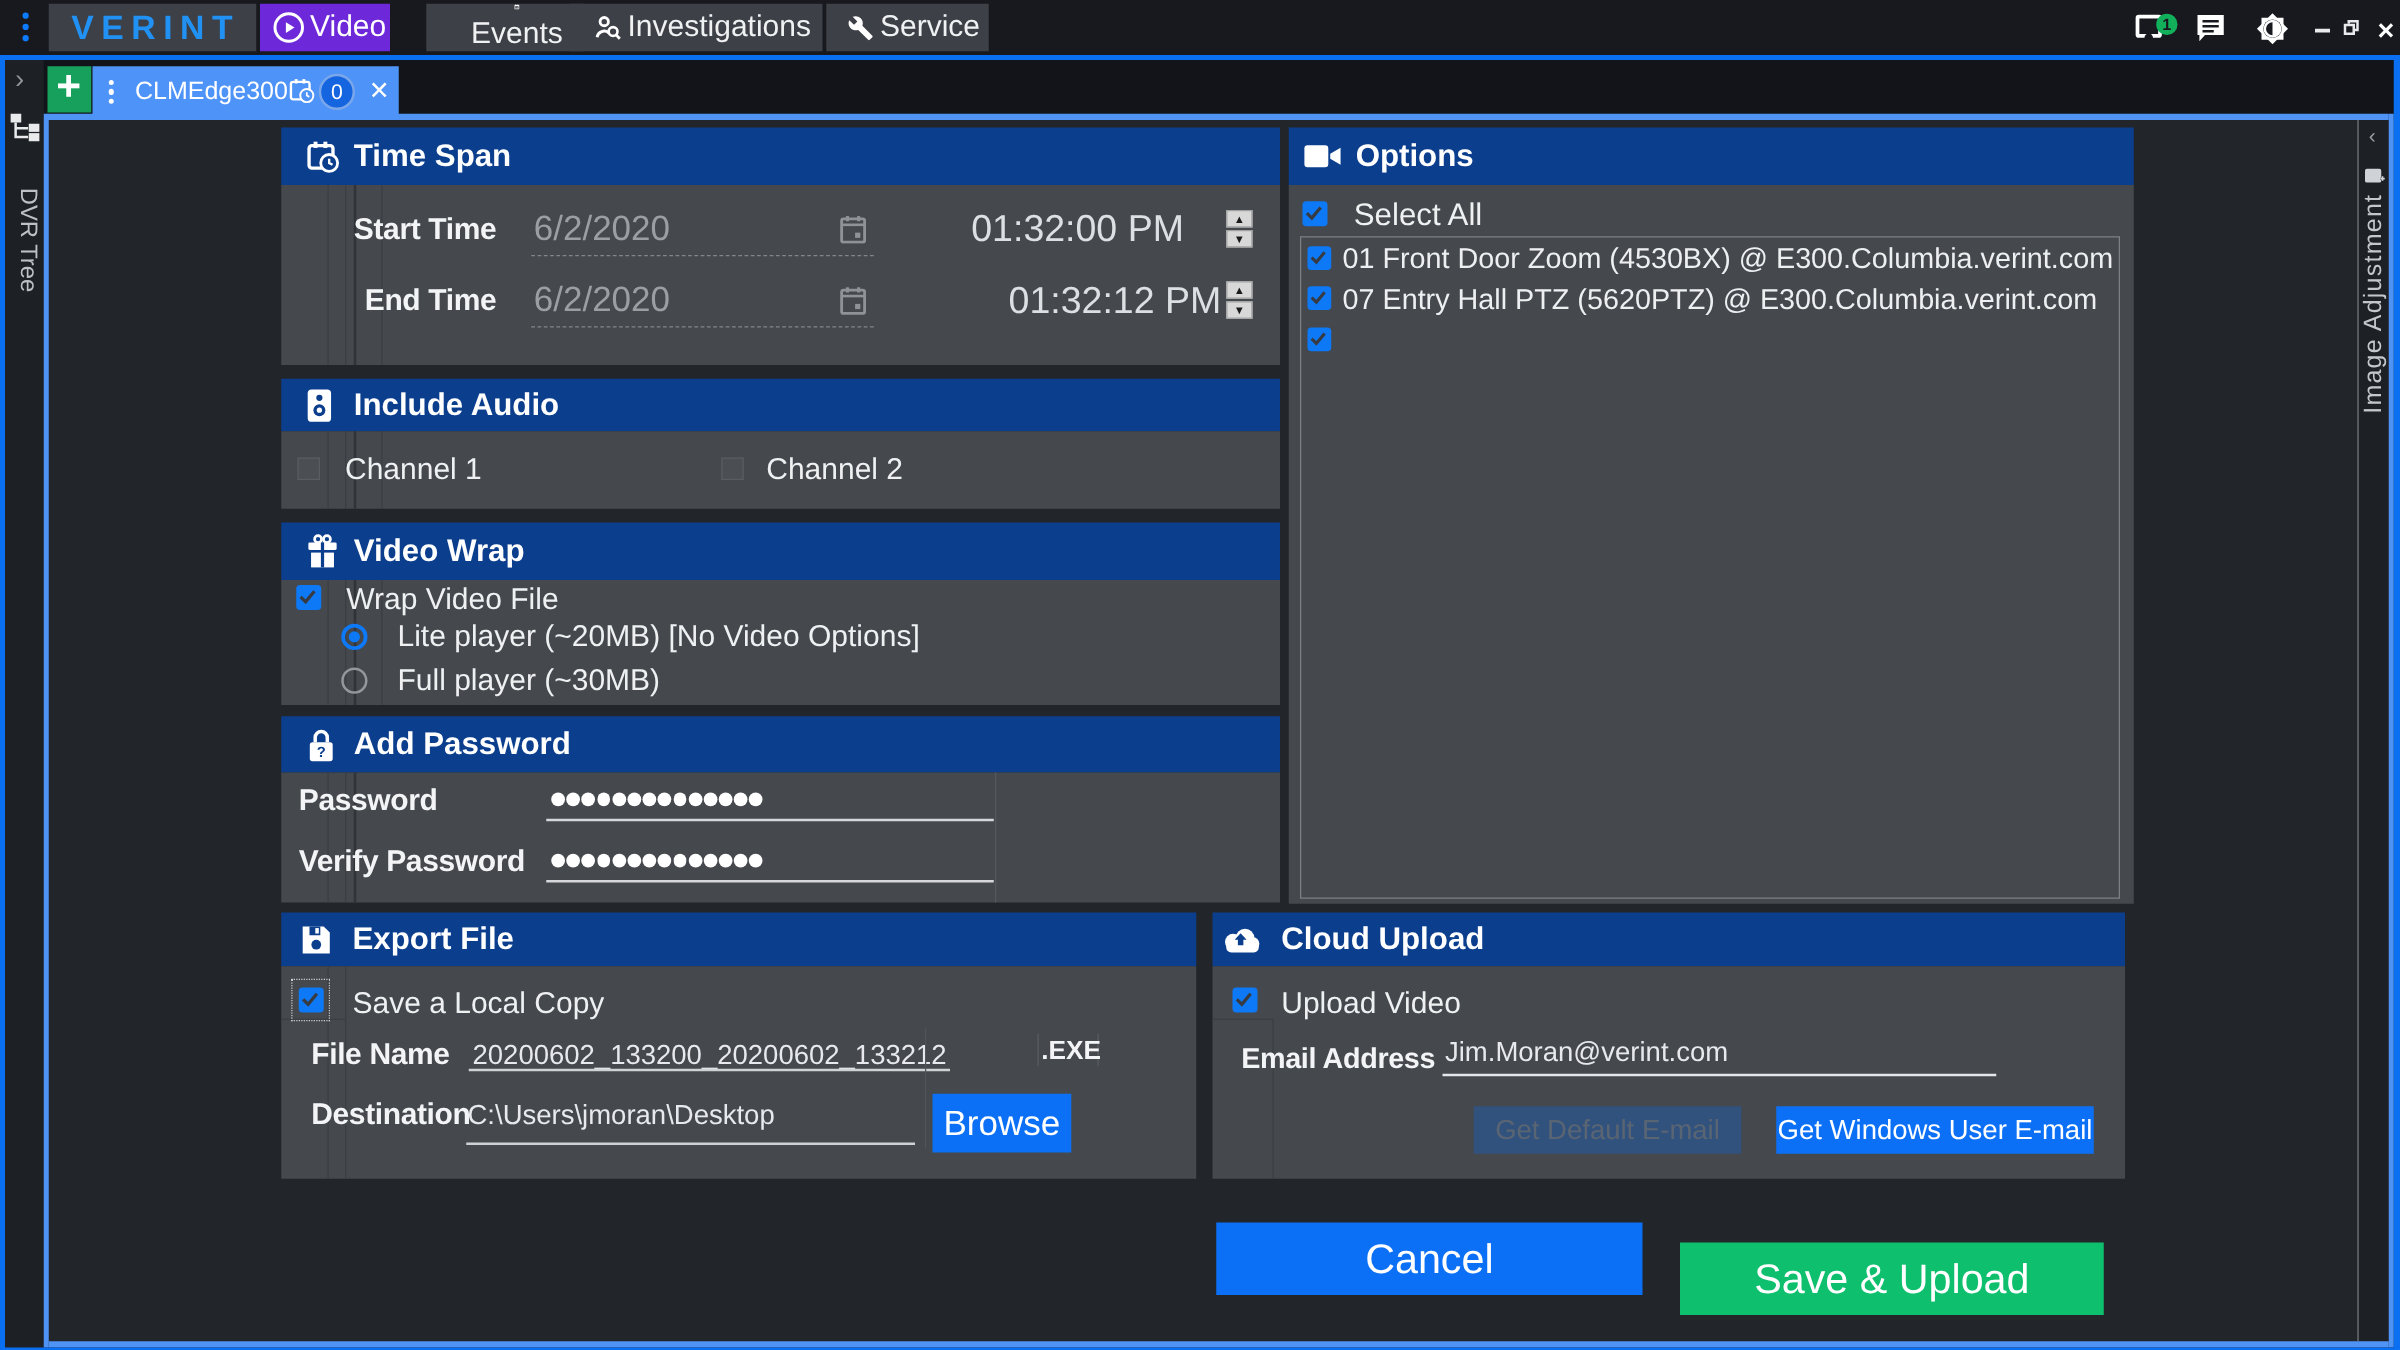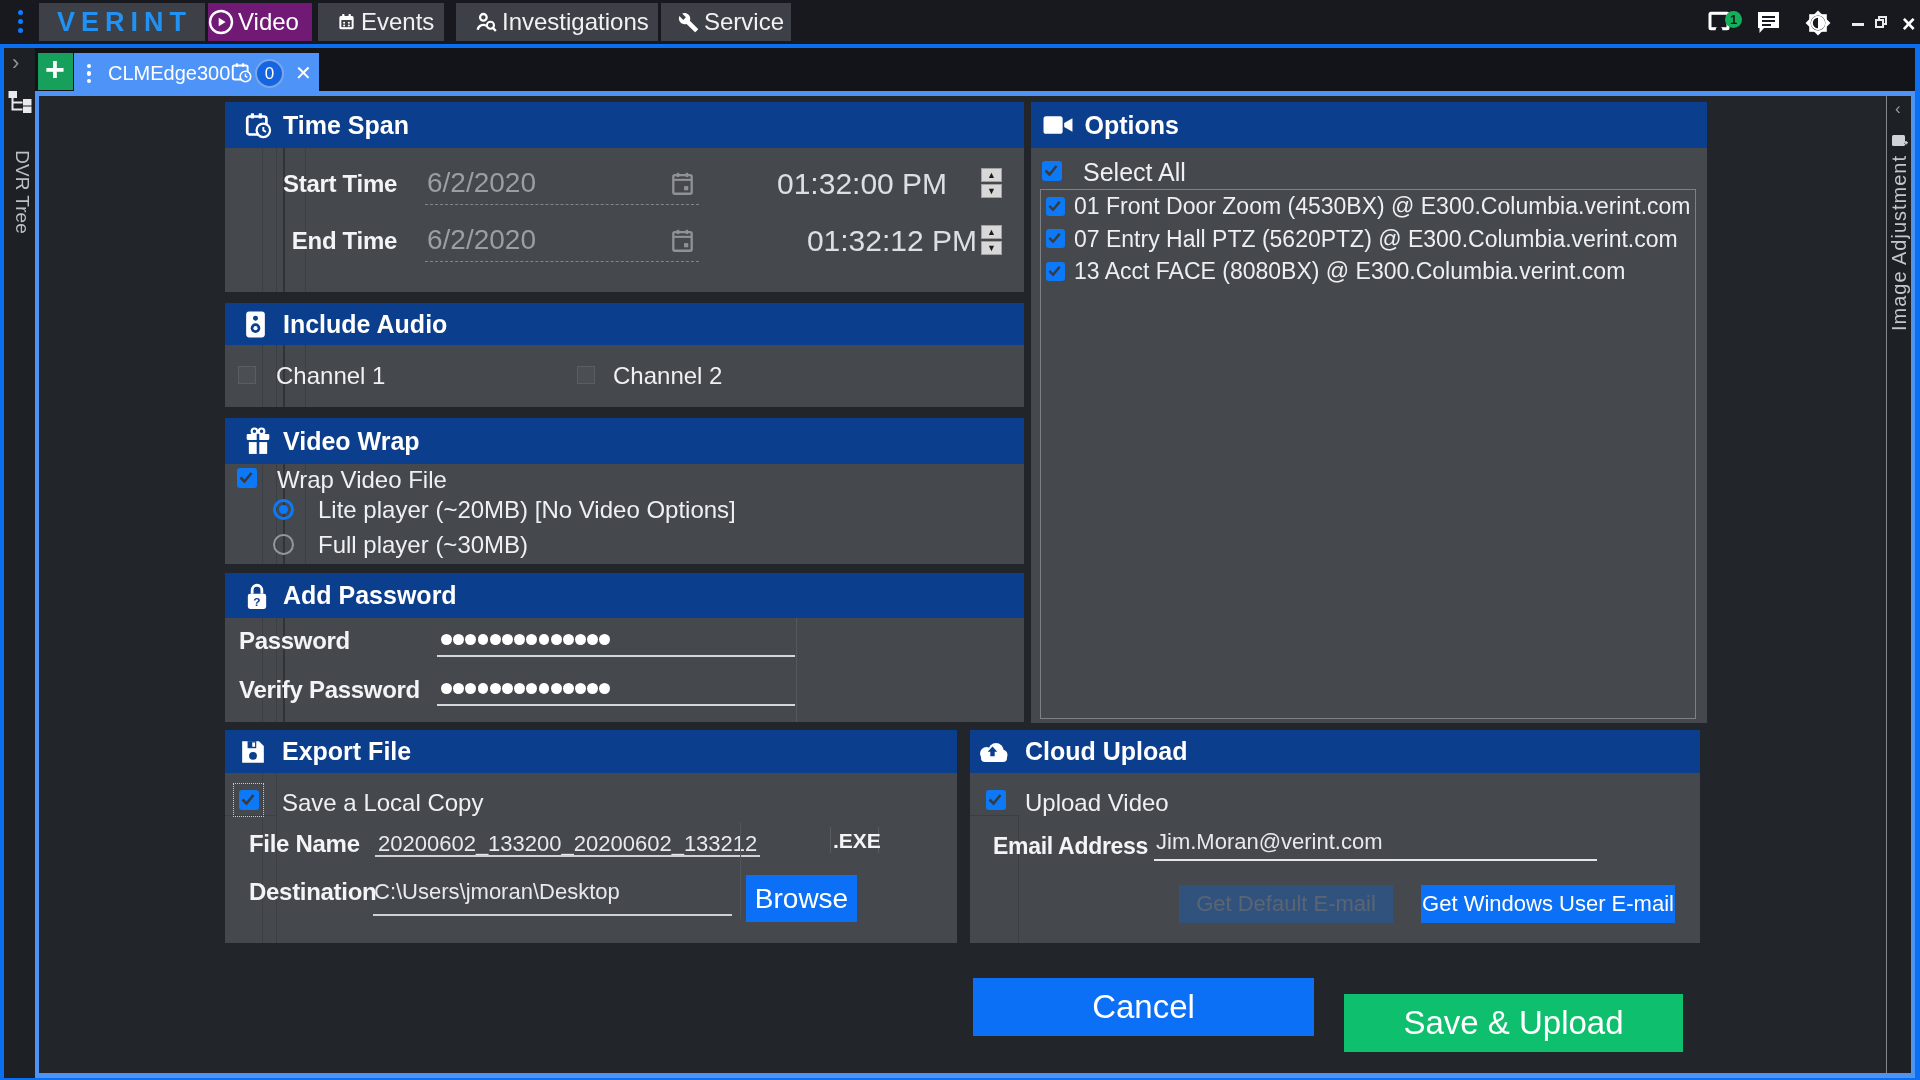--- a/index.html
+++ b/index.html
@@ -35,28 +35,28 @@
 <div class="abs" style="left:35px;top:96px;width:4px;height:982px;background:#4f93f5;"></div>
 <div class="abs" style="left:1911px;top:91px;width:4px;height:987px;background:#4f93f5;"></div>
 <div class="abs" style="left:39px;top:1073px;width:1872px;height:5px;background:#4f93f5;"></div>
 <div class="abs" style="left:0px;top:48px;width:4px;height:1032px;background:#0b6ff2;"></div>
 <div class="abs" style="left:1915px;top:48px;width:5px;height:1032px;background:#0b6ff2;"></div>
 <div class="abs" style="left:0px;top:1078px;width:1920px;height:2px;background:#0b6ff2;"></div>
 <div class="abs" style="left:17.5px;top:9.5px;width:5px;height:5px;background:#0d7bff;border-radius:50%;"></div>
 <div class="abs" style="left:17.5px;top:18.5px;width:5px;height:5px;background:#0d7bff;border-radius:50%;"></div>
 <div class="abs" style="left:17.5px;top:27.5px;width:5px;height:5px;background:#0d7bff;border-radius:50%;"></div>
 <div class="abs flexc" style="left:38.5px;top:3px;width:166px;height:38px;background:#3d4046;color:#2191f3;font-size:27px;font-weight:bold;letter-spacing:6px;justify-content:center;padding-left:6px;">VERINT</div>
-<div class="abs flexc" style="left:208px;top:3px;width:104px;height:38px;background:#701a75;color:#fff;font-size:24px;gap:4px;">
+<div class="abs flexc" style="left:208px;top:3px;width:104px;height:38px;background:#6d28d9;color:#fff;font-size:24px;gap:4px;padding-left:10px;">
       <svg width="26" height="26" viewBox="0 0 26 26">
         <circle cx="13" cy="13" r="11" fill="none" stroke="#fff" stroke-width="2.4"></circle>
         <path d="M10.7 8.7 L17.6 13 L10.7 17.3 z" fill="#fff"></path>
       </svg>
       <span>Video</span>
     </div>
-<div class="abs flexc" style="left:318px;top:3px;width:126px;height:38px;background:#3d4046;color:#f0f1f3;font-size:24px;gap:5px;padding-left:19px;">
+<div class="abs flexc" style="left:341px;top:3px;width:126px;height:38px;background:#3d4046;color:#f0f1f3;font-size:24px;gap:5px;padding-left:19px;flex-direction:column;">
       <svg width="19" height="20" viewBox="0 0 24 24">
         <rect x="3" y="4.5" width="18" height="16.5" rx="2" fill="#fff"></rect>
         <rect x="6.5" y="2" width="3" height="4" rx="1" fill="#fff"></rect>
         <rect x="14.5" y="2" width="3" height="4" rx="1" fill="#fff"></rect>
         <rect x="5.5" y="9.5" width="13" height="9" fill="#3d4046"></rect>
         <circle cx="9" cy="13" r="1.3" fill="#fff"></circle>
         <circle cx="15" cy="13" r="1.3" fill="#fff"></circle>
         <circle cx="9" cy="16.5" r="1.3" fill="#fff"></circle>
         <circle cx="15" cy="16.5" r="1.3" fill="#fff"></circle>
       </svg>
@@ -345,16 +345,15 @@
         <path d="M3.5 9.5 L7.5 13.5 L14.5 5" fill="none" stroke="#373b41" stroke-width="2.6"></path>
       </svg></div>
 <div class="abs" style="left:1074px;top:194.0px;font-size:23px;line-height:24px;color:#edeff1;">01 Front Door Zoom (4530BX) @ E300.Columbia.verint.com</div>
 <div class="abs" style="left:1046px;top:229.0px;width:19px;height:19px;background:#0d79f7;border-radius:3px;"><svg width="17" height="17" viewBox="0 0 18 18">
         <path d="M3.5 9.5 L7.5 13.5 L14.5 5" fill="none" stroke="#373b41" stroke-width="2.6"></path>
       </svg></div>
 <div class="abs" style="left:1074px;top:226.5px;font-size:23px;line-height:24px;color:#edeff1;">07 Entry Hall PTZ (5620PTZ) @ E300.Columbia.verint.com</div>
 <div class="abs" style="left:1046px;top:261.5px;width:19px;height:19px;background:#0d79f7;border-radius:3px;"><svg width="17" height="17" viewBox="0 0 18 18">
         <path d="M3.5 9.5 L7.5 13.5 L14.5 5" fill="none" stroke="#373b41" stroke-width="2.6"></path>
       </svg></div>
-<div class="abs" style="left:1074px;top:259.0px;font-size:23px;line-height:24px;color:#edeff1;">13 Acct FACE (8080BX) @ E300.Columbia.verint.com</div>
 <div class="btn" style="left:973px;top:977.5px;width:341px;height:58px;font-size:33px;">Cancel</div>
 <div class="btn" style="left:1344px;top:977.5px;width:339px;height:58px;background:#0ec06e;font-size:33px;margin-top:16px;">Save &amp; Upload</div>
 </div>
 
 </body></html>

